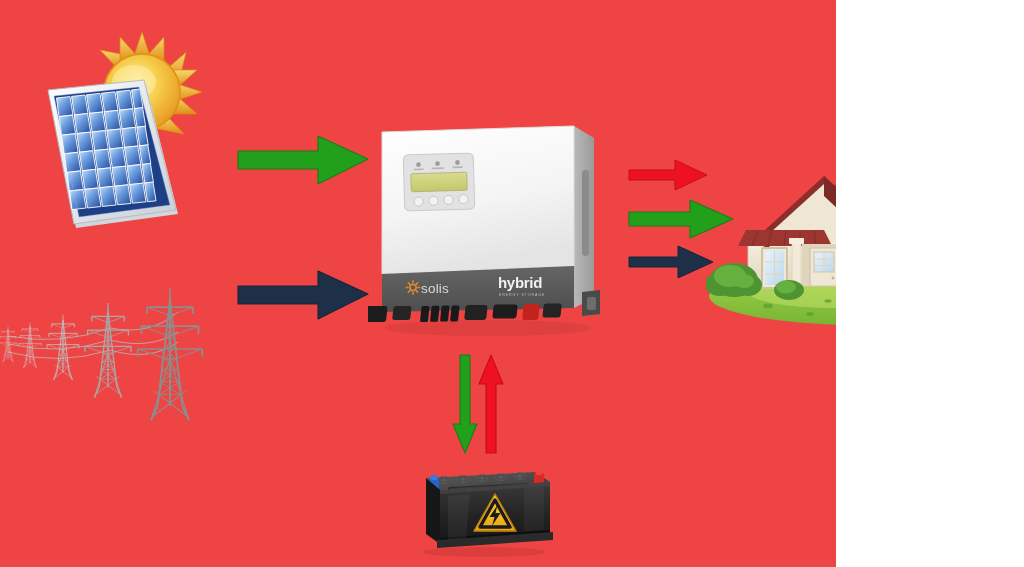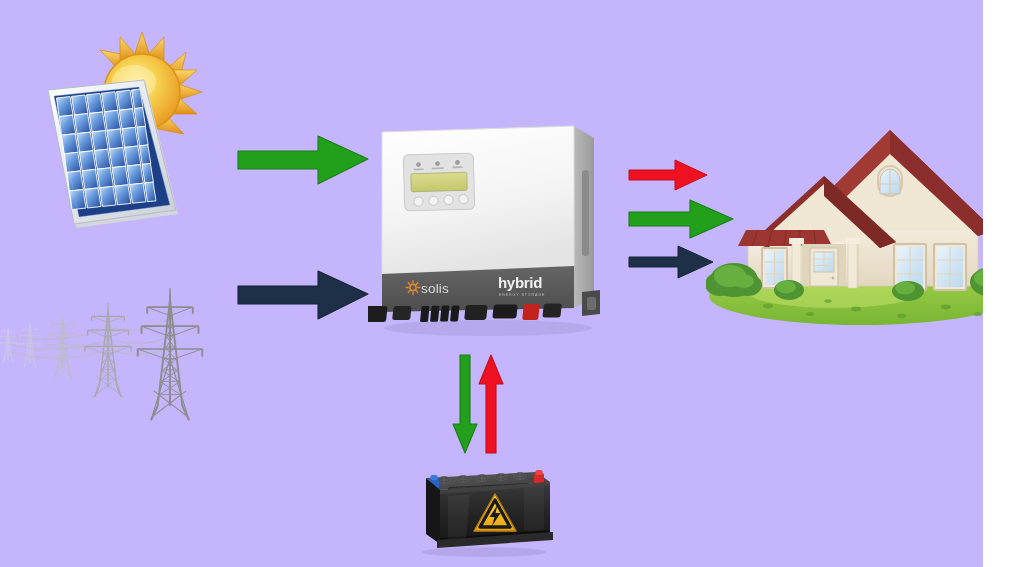--- a/index.html
+++ b/index.html
@@ -6,23 +6,23 @@
   html, body {
     margin: 0;
     padding: 0;
     background: #ffffff;
   }
   body {
     font-family: "Liberation Sans", sans-serif;
   }
   #stage {
     position: relative;
-    width: 983px;
+    width: 836px;
     height: 567px;
-    background: #c4b5fd;
+    background: #ef4444;
     overflow: hidden;
   }
   .node { position: absolute; }
 
   
   #solar-group { left: 18px; top: 18px; width: 220px; height: 215px; }
 
   
   #grid-group { left: 0px; top: 240px; width: 235px; height: 190px; }
 

